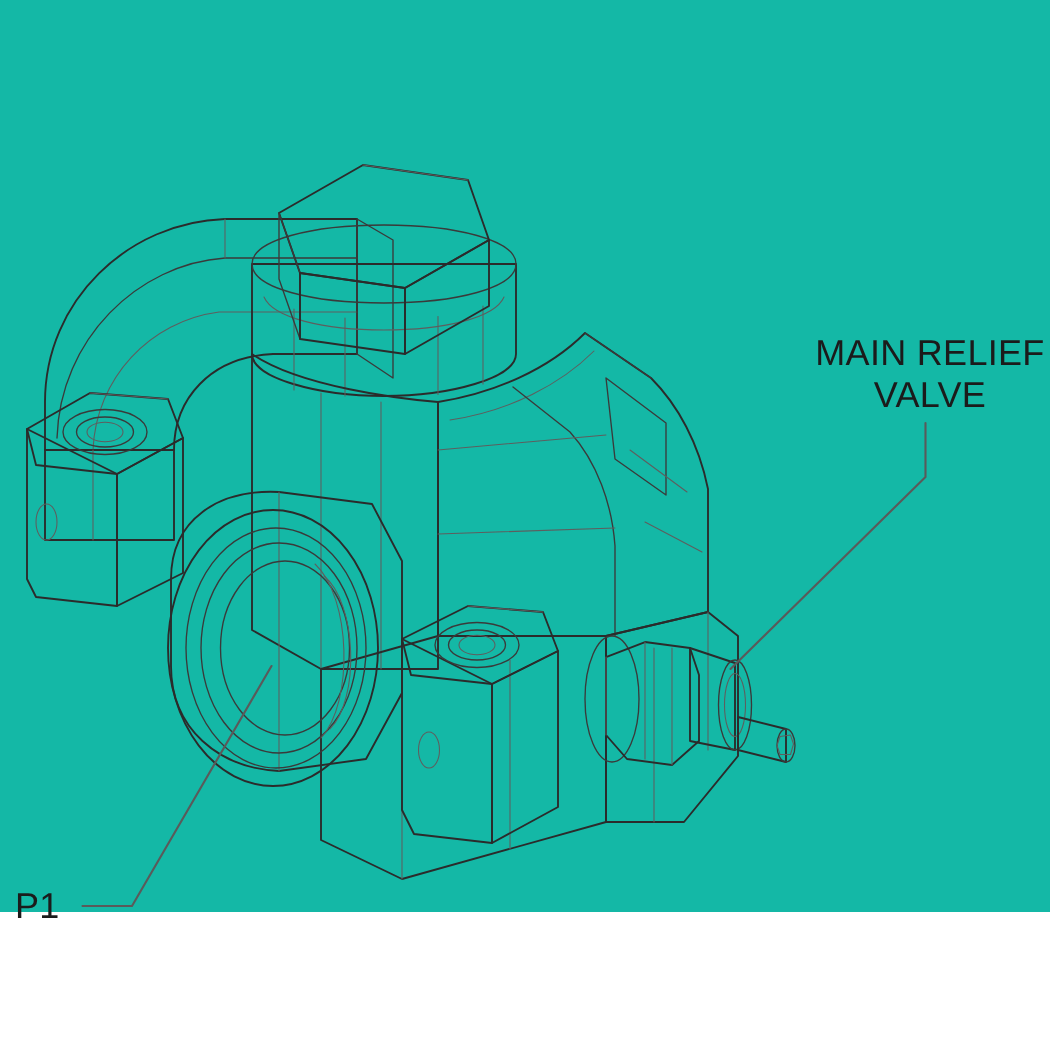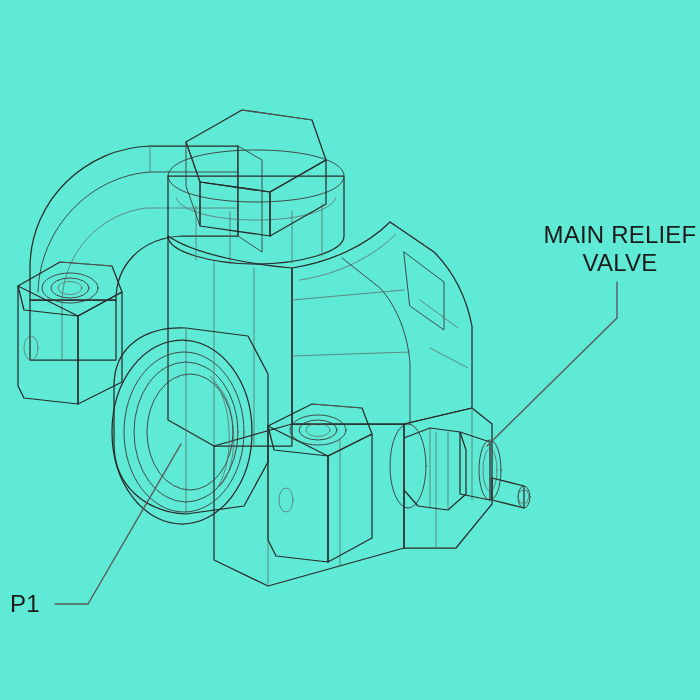--- a/index.html
+++ b/index.html
@@ -10,22 +10,22 @@
   }
   body {
     width: 700px;
     height: 700px;
     overflow: hidden;
     font-family: "Liberation Sans", sans-serif;
   }
   #illustration-root {
     position: relative;
     width: 700px;
-    height: 700px;
-    background: #5eead4;
+    height: 608px;
+    background: #14b8a6;
   }
   #cad-svg {
     position: absolute;
     left: 0;
     top: 0;
     width: 700px;
     height: 700px;
     display: block;
   }
   .callout-text {

